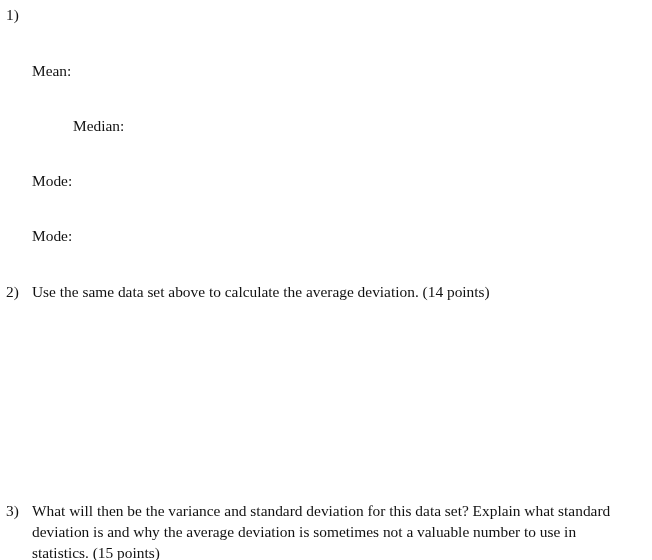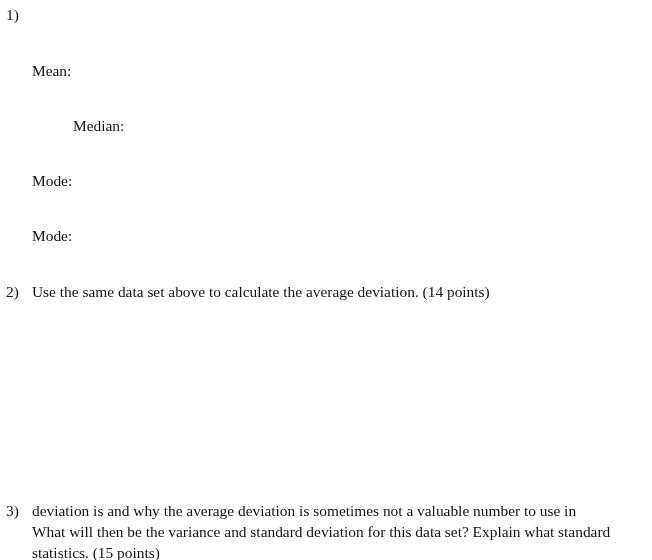--- a/index.html
+++ b/index.html
@@ -55,17 +55,17 @@
 <div class="q" style="top:281px;">
   <span class="num">2)</span>
   <div class="text">
     <div>Use the same data set above to calculate the average deviation.  (14 points)</div>
   </div>
 </div>
 
 <div class="q" style="top:500px;">
   <span class="num">3)</span>
   <div class="text">
+    <div style="white-space:nowrap;">What will then be the variance and standard deviation for this data set?  Explain what standard</div>
     <div>deviation is and why the average deviation is sometimes not a valuable number to use in</div>
-    <div style="white-space:nowrap;">What will then be the variance and standard deviation for this data set?  Explain what standard</div>
     <div>statistics.  (15 points)</div>
   </div>
 </div>
 
 </body></html>

